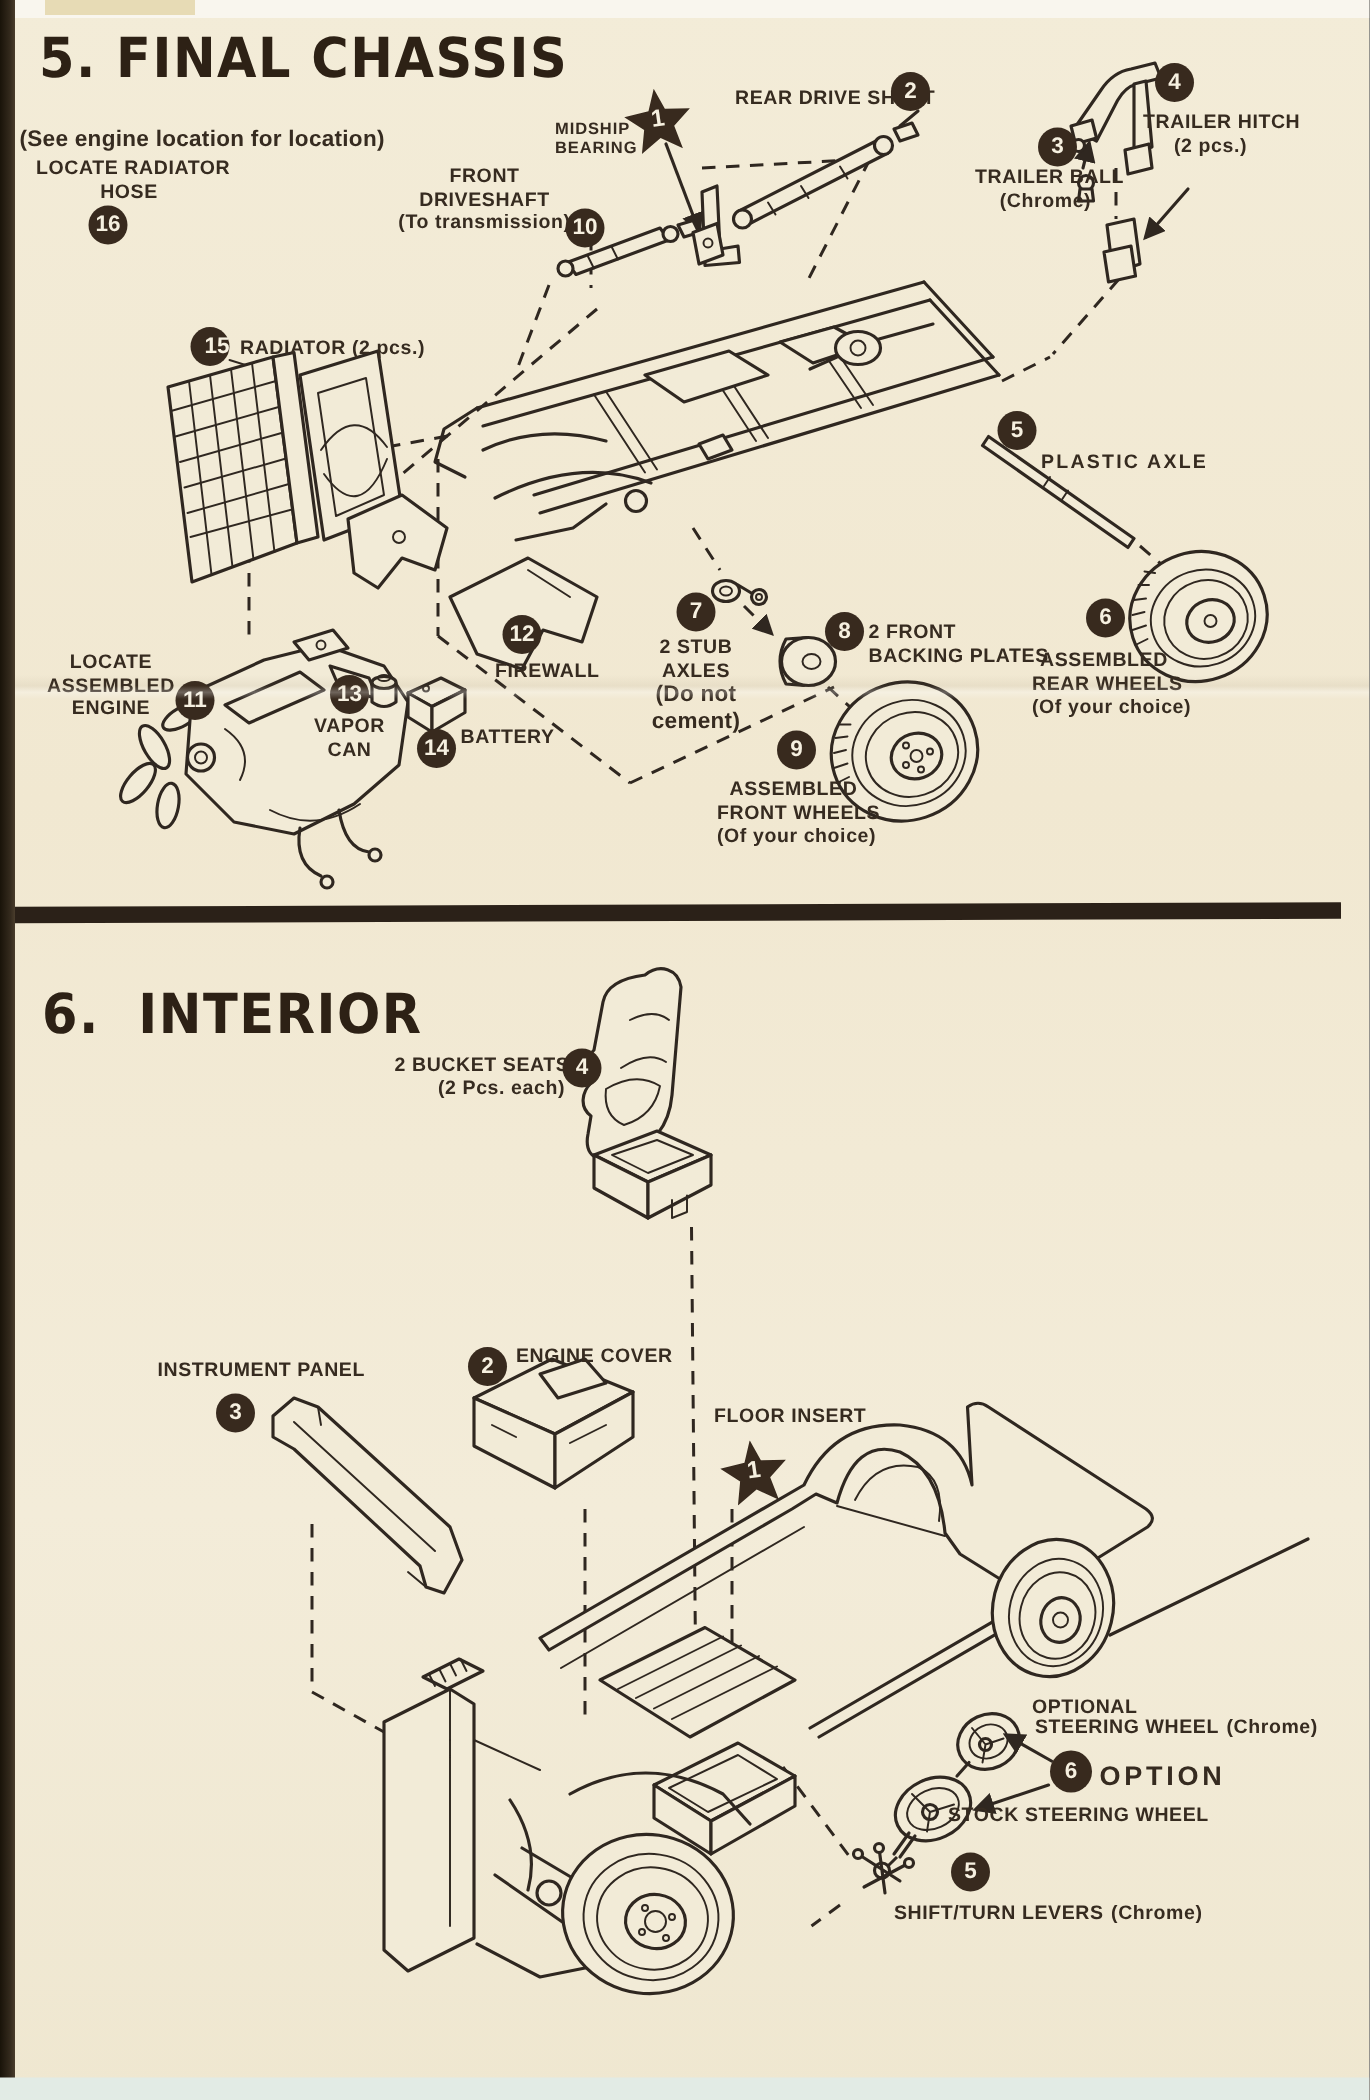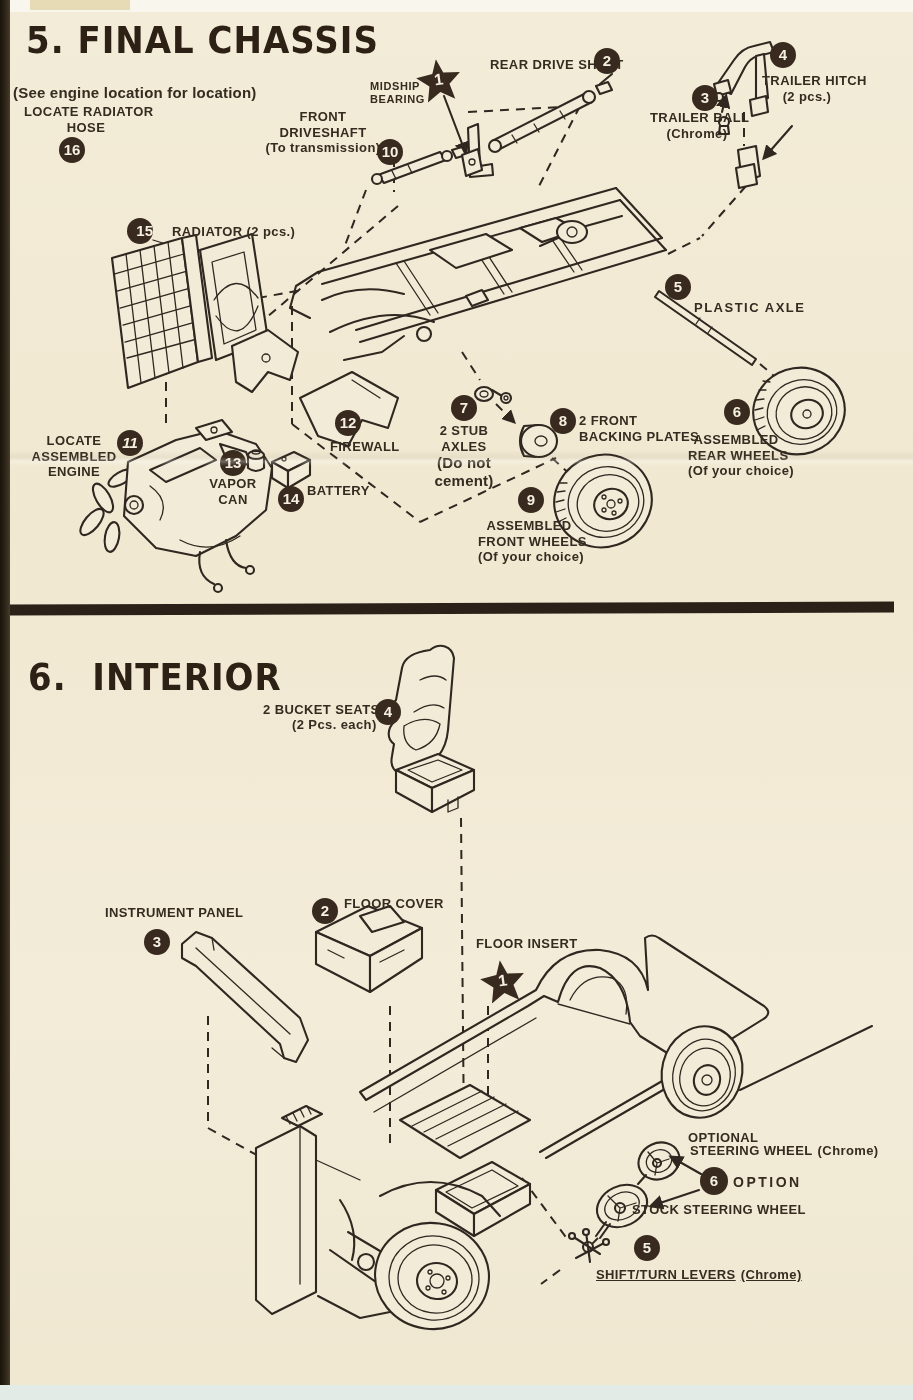--- a/index.html
+++ b/index.html
@@ -26,21 +26,21 @@
     line-height:1.2;white-space:nowrap;}
   .ctr{text-align:center;}
   .small{font-size:11px;letter-spacing:.6px;}
   .big{font-size:15px;letter-spacing:.2px;}
   .badge{position:absolute;width:26px;height:26px;border-radius:50%;background:#382a1e;color:#f6f0e0;
     font-weight:bold;font-size:15px;line-height:26px;text-align:center;}
   .star{position:absolute;width:46px;height:46px;background:#382a1e;color:#f6f0e0;font-weight:bold;font-size:16px;
     display:flex;align-items:center;justify-content:center;padding-bottom:5px;box-sizing:border-box;
     clip-path:polygon(50% 0%,62% 31%,98% 35%,72% 57%,80% 91%,50% 72%,20% 91%,28% 57%,2% 35%,38% 31%);
     transform:rotate(-8deg);}
-  .opt{font-size:14px;letter-spacing:2.5px;}
+  .opt{font-size:18px;letter-spacing:2.5px;}
   .gap{margin-left:5px;}
 </style>
 </head>
 <body>
 
 <div id="paper">
 
   <svg width="913" height="1400" viewBox="0 0 913 1400">
     <defs>
       <marker id="arr" viewBox="0 0 10 10" refX="8" refY="5" markerWidth="7" markerHeight="7" orient="auto-start-reverse">
@@ -366,21 +366,21 @@
   </div>
 
   <div class="lbl ctr" style="left:258px;top:109px;width:130px;">
     <div>FRONT</div>
     <div>DRIVESHAFT</div>
     <div>(To transmission)</div>
   </div>
   <div class="badge" style="left:377px;top:139px;">10</div>
 
   <div class="badge" style="left:127px;top:218px;text-align:right;">15</div>
-  <div class="lbl" style="left:172px;top:224px;">RADIATOR (2 pcs.)</div>
+  <div class="lbl" style="left:160px;top:224px;">RADIATOR (2 pcs.)</div>
 
   <div class="badge" style="left:665px;top:274px;">5</div>
   <div class="lbl" style="left:694px;top:300px;letter-spacing:1.5px;">PLASTIC  AXLE</div>
 
   <div class="badge" style="left:724px;top:399px;">6</div>
   <div class="lbl ctr" style="left:688px;top:432px;width:96px;">
     <div>ASSEMBLED</div>
     <div>REAR WHEELS</div>
     <div>(Of your choice)</div>
   </div>
@@ -404,21 +404,21 @@
     <div>ASSEMBLED</div>
     <div>FRONT WHEELS</div>
     <div>(Of your choice)</div>
   </div>
 
   <div class="lbl ctr" style="left:28px;top:433px;width:92px;">
     <div>LOCATE</div>
     <div>ASSEMBLED</div>
     <div>ENGINE</div>
   </div>
-  <div class="badge" style="left:117px;top:430px;font-style:italic;">11</div>
+  <div class="badge" style="left:117px;top:454px;">11</div>
 
   <div class="badge" style="left:335px;top:410px;text-align:center;">12</div>
   <div class="lbl" style="left:330px;top:439px;">FIREWALL</div>
 
   <div class="badge" style="left:220px;top:450px;">13</div>
   <div class="lbl ctr" style="left:205px;top:476px;width:56px;">
     <div>VAPOR</div>
     <div>CAN</div>
   </div>
 
@@ -428,37 +428,37 @@
   <div class="sect-title" style="left:28px;top:655px;font-size:34px;">6.  INTERIOR</div>
 
   <div class="lbl" style="left:263px;top:702px;">2 BUCKET SEATS</div>
   <div class="lbl" style="left:292px;top:717px;">(2 Pcs. each)</div>
   <div class="badge" style="left:375px;top:699px;">4</div>
 
   <div class="lbl" style="left:105px;top:905px;">INSTRUMENT PANEL</div>
   <div class="badge" style="left:144px;top:929px;">3</div>
 
   <div class="badge" style="left:312px;top:898px;">2</div>
-  <div class="lbl" style="left:344px;top:896px;">FLOOR COVER</div>
+  <div class="lbl" style="left:344px;top:896px;">ENGINE COVER</div>
 
   <div class="lbl" style="left:476px;top:936px;">FLOOR INSERT</div>
   <div class="star" style="left:480px;top:960px;">1</div>
 
   <div class="lbl" style="left:688px;top:1130px;">OPTIONAL</div>
   <div class="lbl" style="left:690px;top:1143px;">
     <span>STEERING WHEEL</span><span class="gap">(Chrome)</span>
   </div>
 
   <div class="badge" style="left:700px;top:1167px;width:28px;height:28px;line-height:28px;">6</div>
   <div class="lbl opt" style="left:733px;top:1174px;">OPTION</div>
 
   <div class="lbl" style="left:632px;top:1202px;">STOCK STEERING WHEEL</div>
 
   <div class="badge" style="left:634px;top:1235px;">5</div>
-  <div class="lbl" style="left:596px;top:1267px;text-decoration:underline;">
+  <div class="lbl" style="left:596px;top:1267px;">
     <span>SHIFT/TURN LEVERS</span><span class="gap">(Chrome)</span>
   </div>
 
   <div class="crease"></div>
   <div class="divider"></div>
   <div class="edge-left"></div>
   <div class="edge-top"></div>
   <div class="edge-top-tab"></div>
   <div class="edge-bottom"></div>
 </div>

